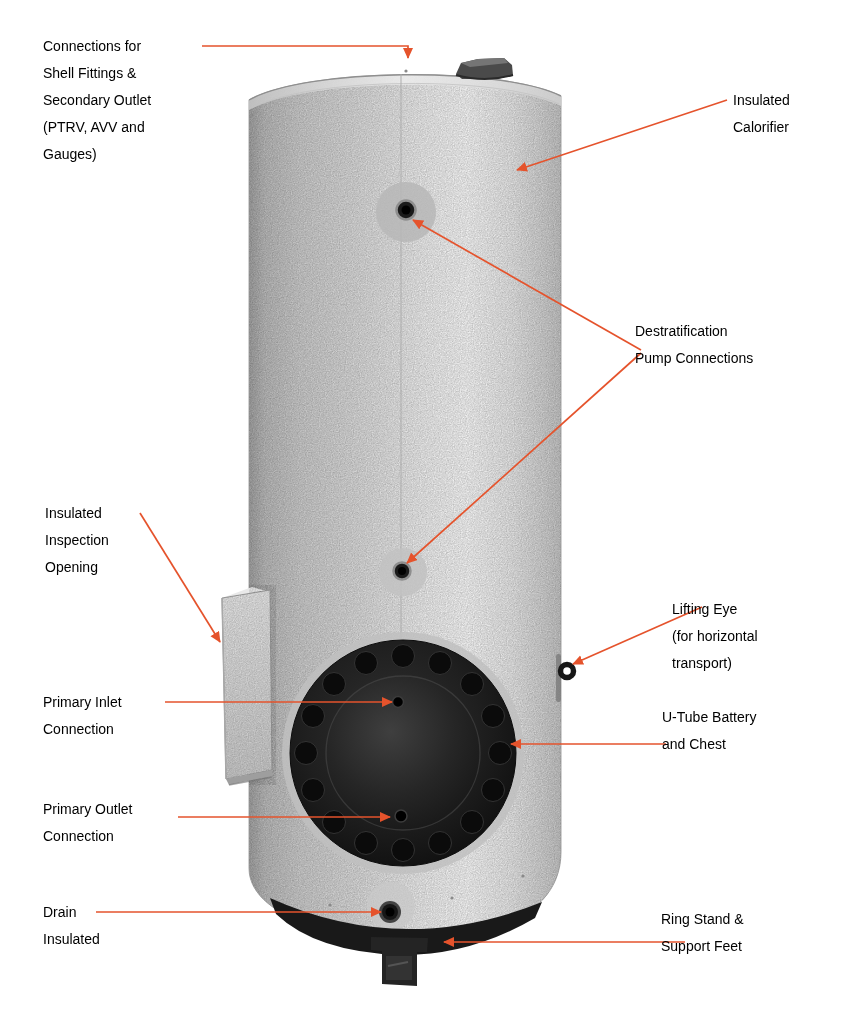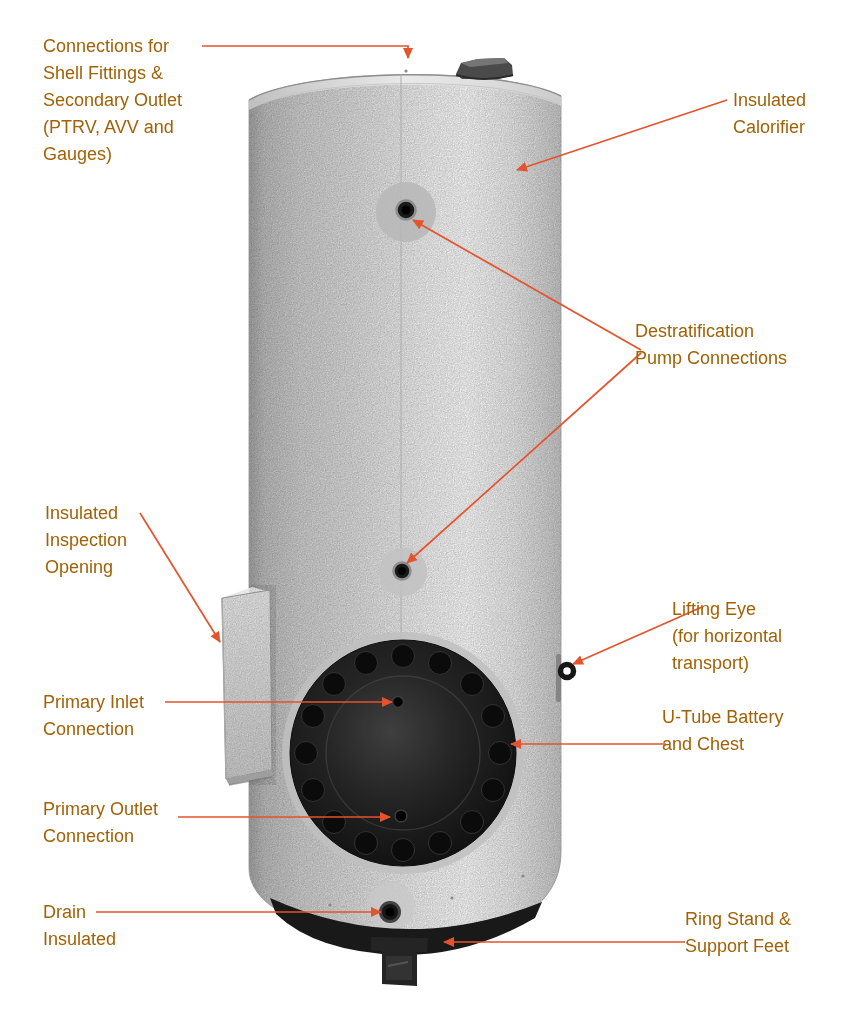--- a/index.html
+++ b/index.html
@@ -7,24 +7,24 @@
     position:relative;
     width:854px;height:1024px;
     background:#ffffff;
     overflow:hidden;
     font-family:"Liberation Sans",sans-serif;
   }
   #art{position:absolute;left:0;top:0;}
   .label{
     position:absolute;
     font-family:"Liberation Sans",sans-serif;
-    font-size:18px;
+    font-size:14px;
     line-height:27px;
     font-weight:500;
-    color:#a16207;
+    color:#000000;
     white-space:pre-line;
     z-index:5;
   }
   .label.right{text-align:left;}
 </style>
 </head>
 <body>
 
 <div id="stage">
 
@@ -207,16 +207,16 @@
 
   <div class="label right" style="right:42px; top:704px; width:150px">U-Tube Battery
 and Chest</div>
 
   <div class="label" style="left:43px;  top:796px; width:150px">Primary Outlet
 Connection</div>
 
   <div class="label" style="left:43px;  top:899px; width:130px">Drain
 Insulated</div>
 
-  <div class="label right" style="right:29px; top:906px; width:140px">Ring Stand &amp;
+  <div class="label right" style="right:53px; top:906px; width:140px">Ring Stand &amp;
 Support Feet</div>
 
 </div>
 
 </body></html>

